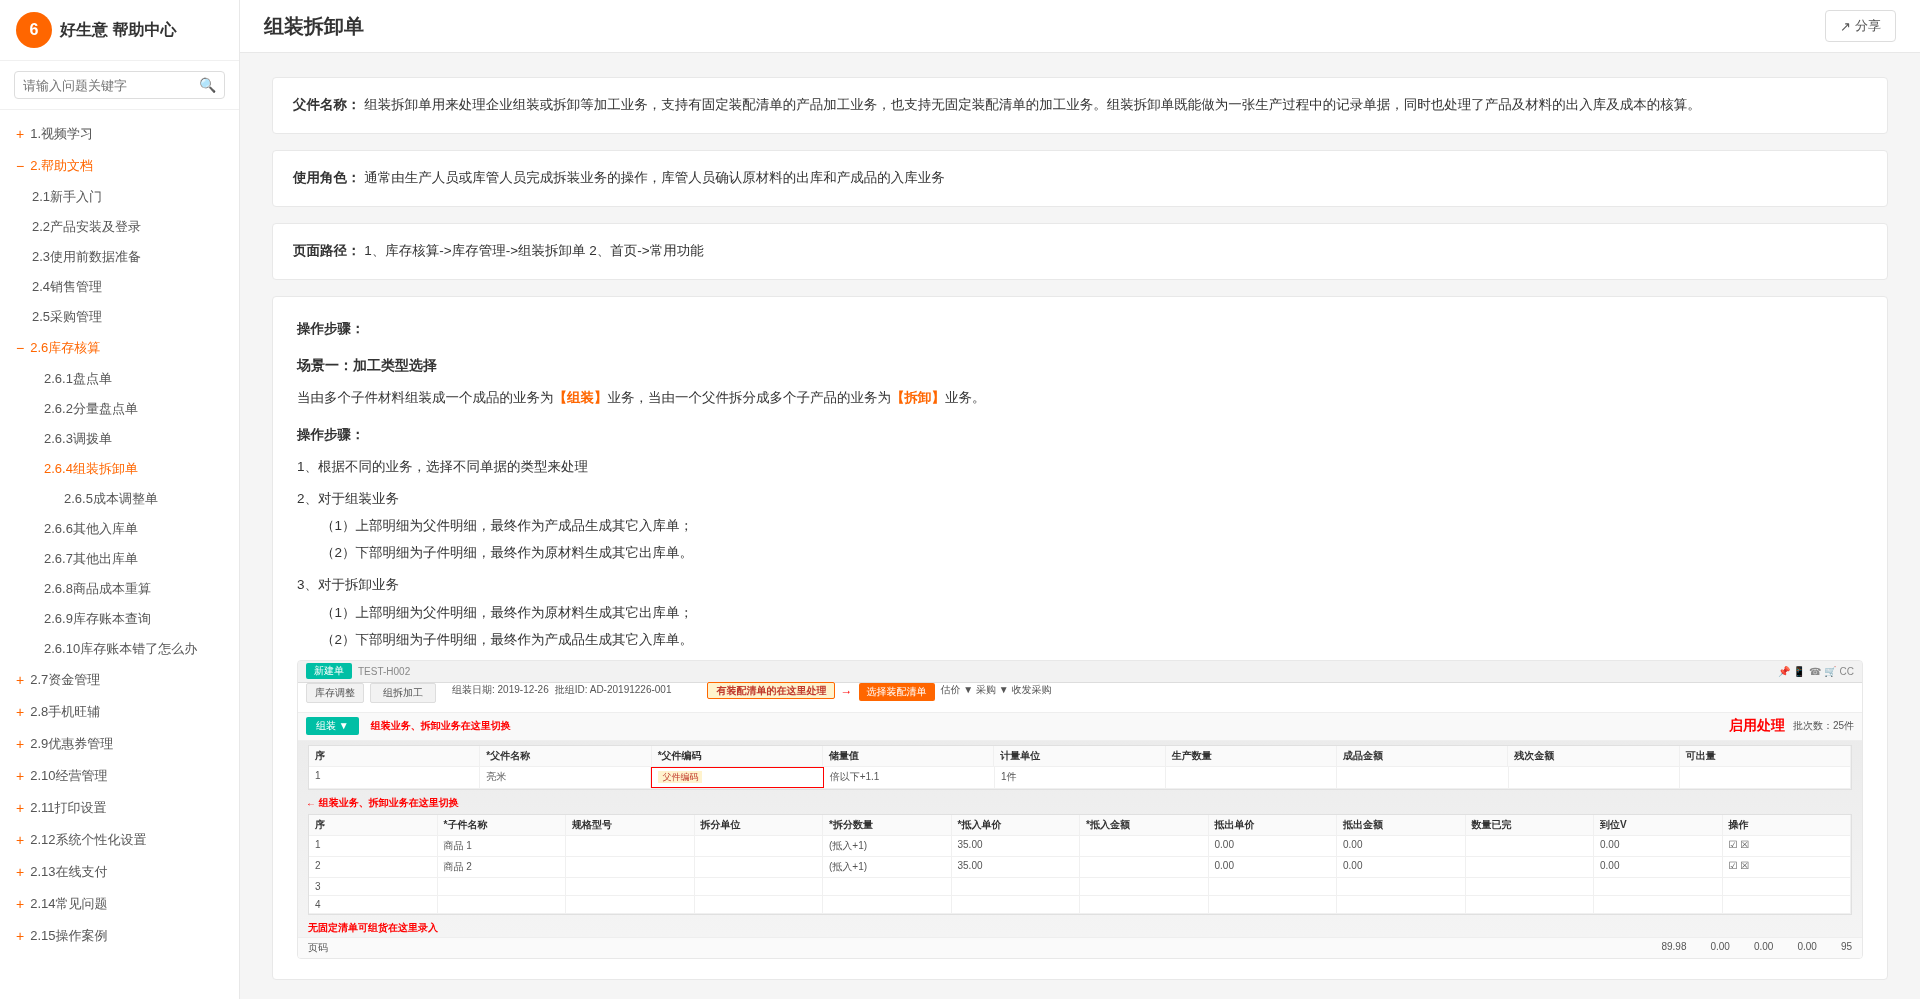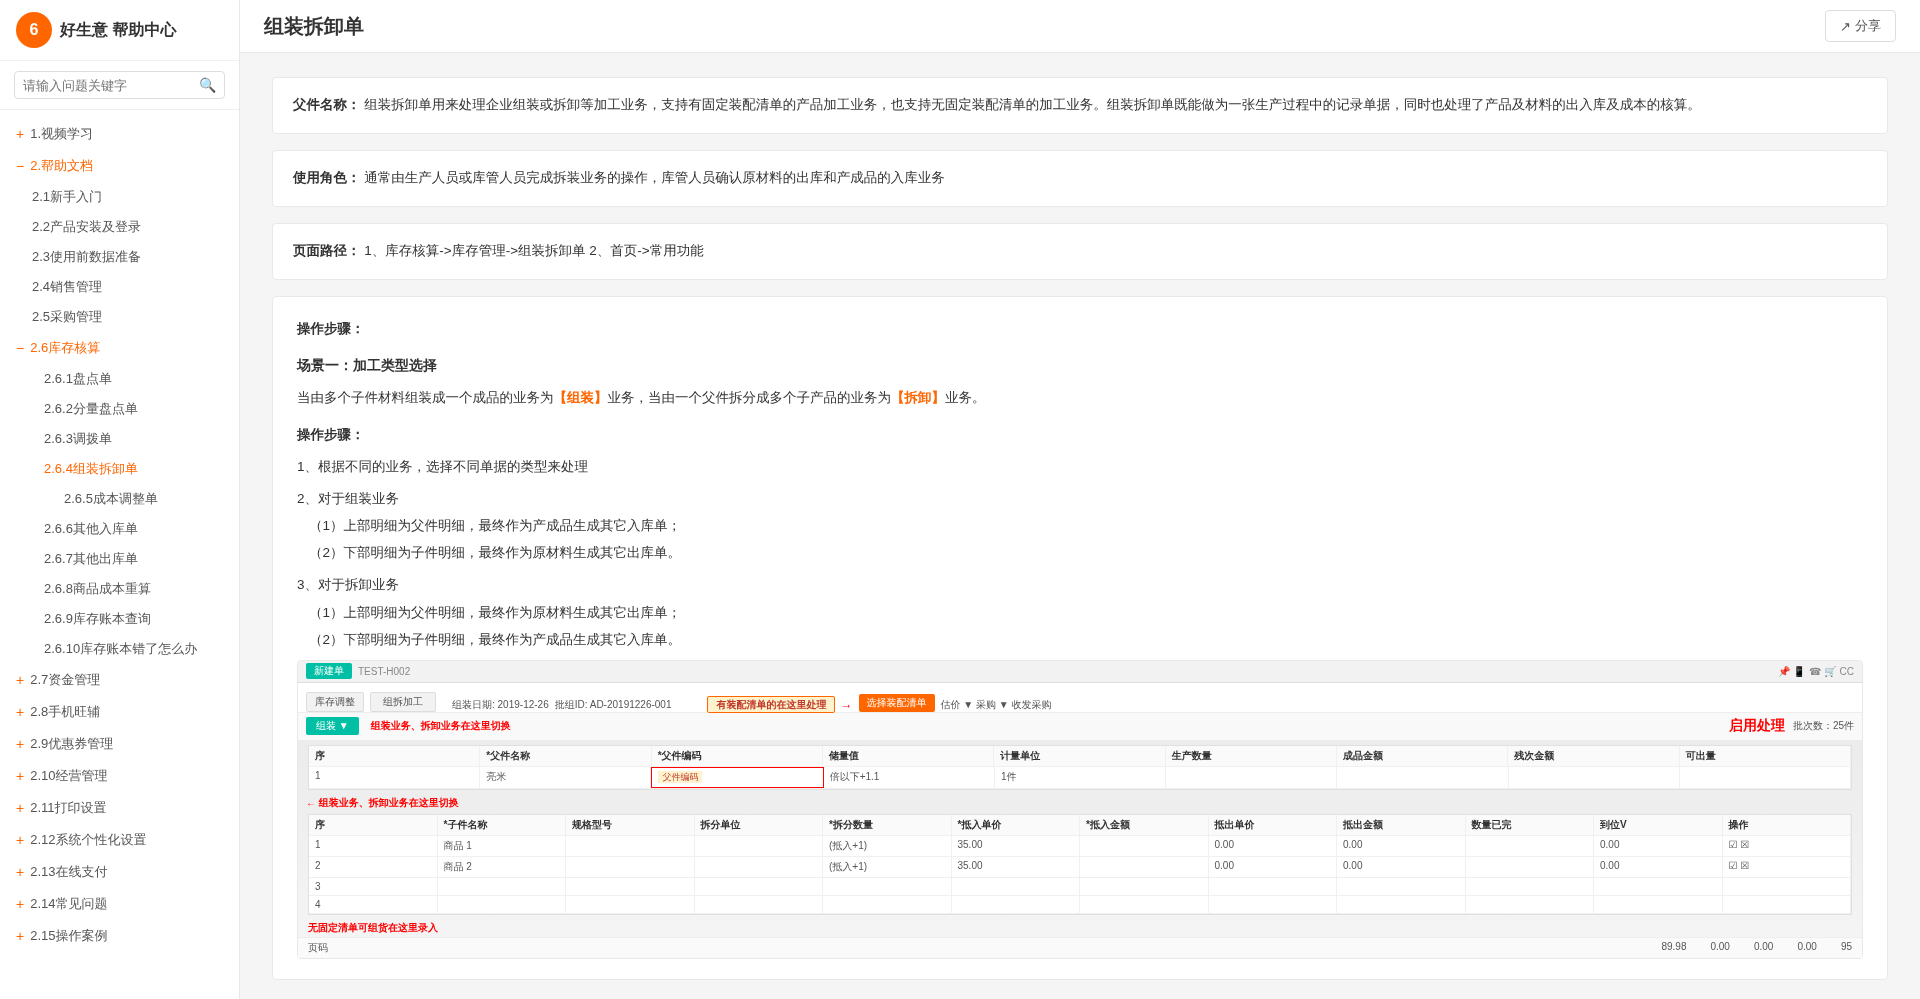--- a/index.html
+++ b/index.html
@@ -156,21 +156,21 @@
       font-size: 14px;
       font-weight: bold;
       color: #333;
       margin: 12px 0 8px 0;
     }
     .steps-content .step-num {
       margin: 8px 0 4px 0;
       font-size: 13.5px;
     }
     .steps-content .sub-step {
-      margin-left: 12px;
+      margin-left: 24px;
       margin-bottom: 4px;
       font-size: 13.5px;
       line-height: 1.7;
     }
     
     .screenshot-container {
       background: #fff;
       border: 1px solid #e8e8e8;
       border-radius: 4px;
       overflow: hidden;
@@ -370,21 +370,21 @@
 
       <div class="screenshot-container">
         <div class="fake-screen">
 
           <div style="background:#f2f2f2; height:22px; display:flex; align-items:center; padding:0 8px; gap:6px; border-bottom:1px solid #ddd;">
             <span style="background:#00bfa5;color:#fff;padding:1px 8px;border-radius:2px;font-size:10px;">新建单</span>
             <span style="color:#888;font-size:10px;">TEST-H002</span>
             <span style="color:#888;font-size:10px;margin-left:auto;">📌 📱 ☎ 🛒 CC</span>
           </div>
 
-          <div style="background:#fff;height:30px;display:flex;align-items:flex-end;padding:0 8px;gap:6px;border-bottom:1px solid #eee;">
+          <div style="background:#fff;height:30px;display:flex;align-items:flex-start;padding:0 8px;gap:6px;border-bottom:1px solid #eee;">
             <span style="background:#f2f2f2;border:1px solid #ddd;padding:2px 8px;border-radius:2px;font-size:10px;color:#555;">库存调整</span>
             <span style="background:#f2f2f2;border:1px solid #ddd;padding:2px 12px;border-radius:2px;font-size:10px;color:#555;">组拆加工</span>
             <span style="font-size:10px;color:#555;margin-left:10px;">组装日期: 2019-12-26</span>
             <span style="font-size:10px;color:#555;">批组ID: AD-20191226-001</span>
 
             <span style="position:relative; margin-left:30px;">
               <span style="background:#fff3cd;border:1px solid #f60;color:#c0392b;font-size:10px;padding:2px 8px;border-radius:2px;font-weight:bold;">有装配清单的在这里处理</span>
               <span style="color:red;font-size:12px;margin-left:2px;">→</span>
             </span>
             <span style="background:#f60;color:#fff;padding:2px 8px;border-radius:2px;font-size:10px;">选择装配清单</span>

